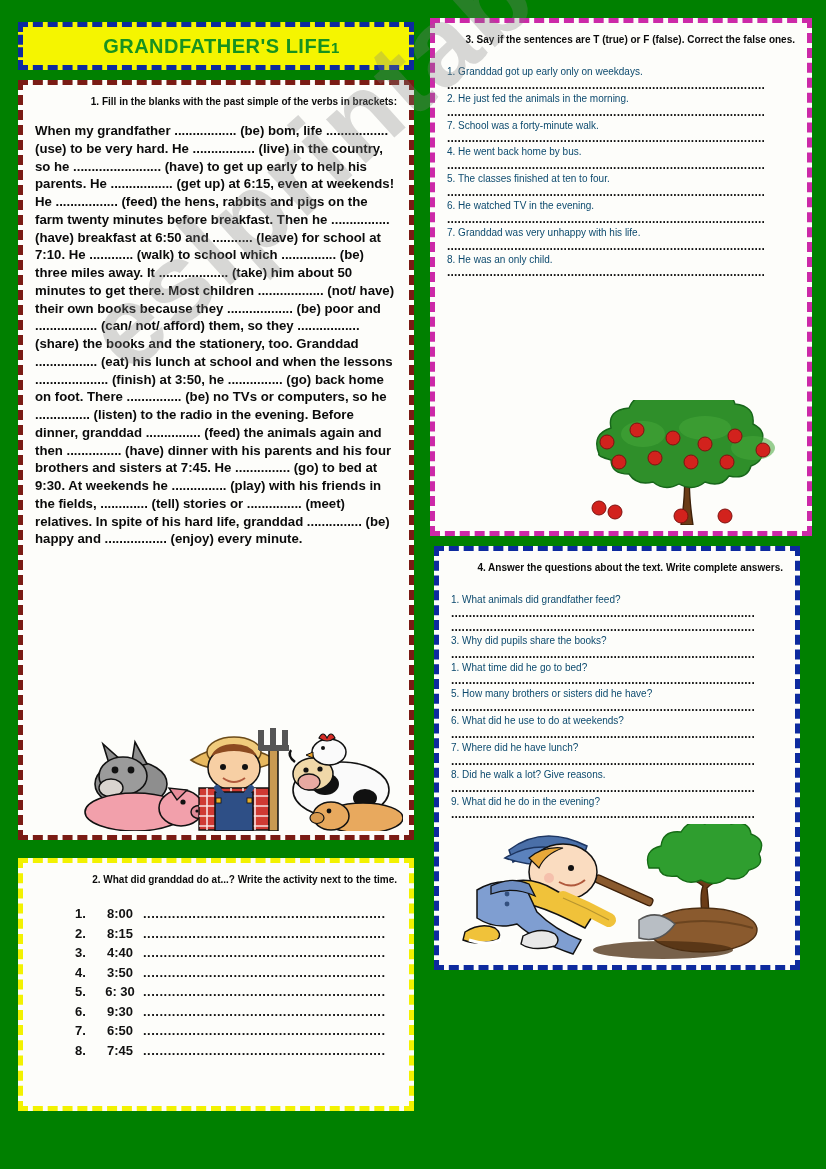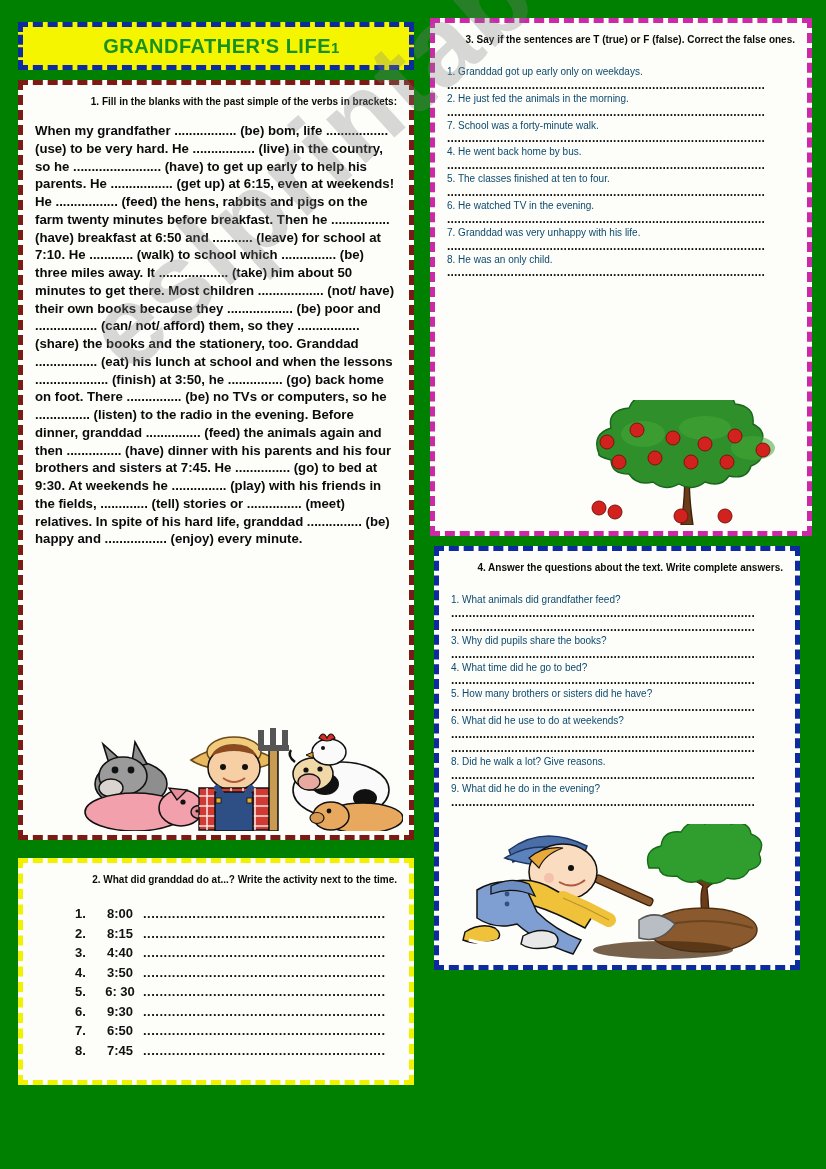--- a/index.html
+++ b/index.html
@@ -50,21 +50,21 @@
 
   
   #box1{left:18px;top:80px;width:396px;height:760px;padding:10px 12px 0 12px;}
   .instr{font-size:10px;font-weight:bold;color:#0b0b0b;line-height:1.30;margin:0 0 6px 0;text-align:right;}
   #passage{font-size:13.2px;font-weight:bold;color:#0b0b0b;line-height:1.345;margin:14px 0 0 0;}
 
   
   #farm-pic{position:absolute;left:50px;bottom:4px;width:330px;height:105px;}
 
   
-  #box2{left:18px;top:858px;width:396px;height:227px;padding:10px 12px 16px 12px;}
+  #box2{left:18px;top:858px;width:396px;height:253px;padding:10px 12px 16px 12px;}
   #time-list{margin:20px 0 0 0;padding:0;list-style:none;}
   #time-list li{
     display:flex;align-items:flex-end;
     font-size:13px;font-weight:bold;color:#111;
     margin-bottom:4.5px;padding-left:40px;
   }
   #time-list .idx{width:22px;flex:none;}
   #time-list .tm{width:46px;flex:none;text-align:center;}
   .dots{flex:1;overflow:hidden;white-space:nowrap;
         font-size:13px;font-weight:bold;letter-spacing:.5px;color:#111;}
@@ -298,32 +298,33 @@
           <div class="answer-line">......................................................................................</div>
         </li>
         <li>
           <div class="answer-line">......................................................................................</div>
         </li>
         <li>
           <div class="qtext">3. Why did pupils share the books?</div>
           <div class="answer-line">......................................................................................</div>
         </li>
         <li>
-          <div class="qtext">4. What time did he go to bed?</div>
+          <div class="qtext">1. What time did he go to bed?</div>
           <div class="answer-line">......................................................................................</div>
         </li>
         <li>
           <div class="qtext">5. How many brothers or sisters did he have?</div>
           <div class="answer-line">......................................................................................</div>
         </li>
         <li>
           <div class="qtext">6. What did he use to do at weekends?</div>
           <div class="answer-line">......................................................................................</div>
         </li>
         <li>
+          <div class="qtext">7. Where did he have lunch?</div>
           <div class="answer-line">......................................................................................</div>
         </li>
         <li>
           <div class="qtext">8. Did he walk a lot? Give reasons.</div>
           <div class="answer-line">......................................................................................</div>
         </li>
         <li>
           <div class="qtext">9. What did he do in the evening?</div>
           <div class="answer-line">......................................................................................</div>
         </li>

